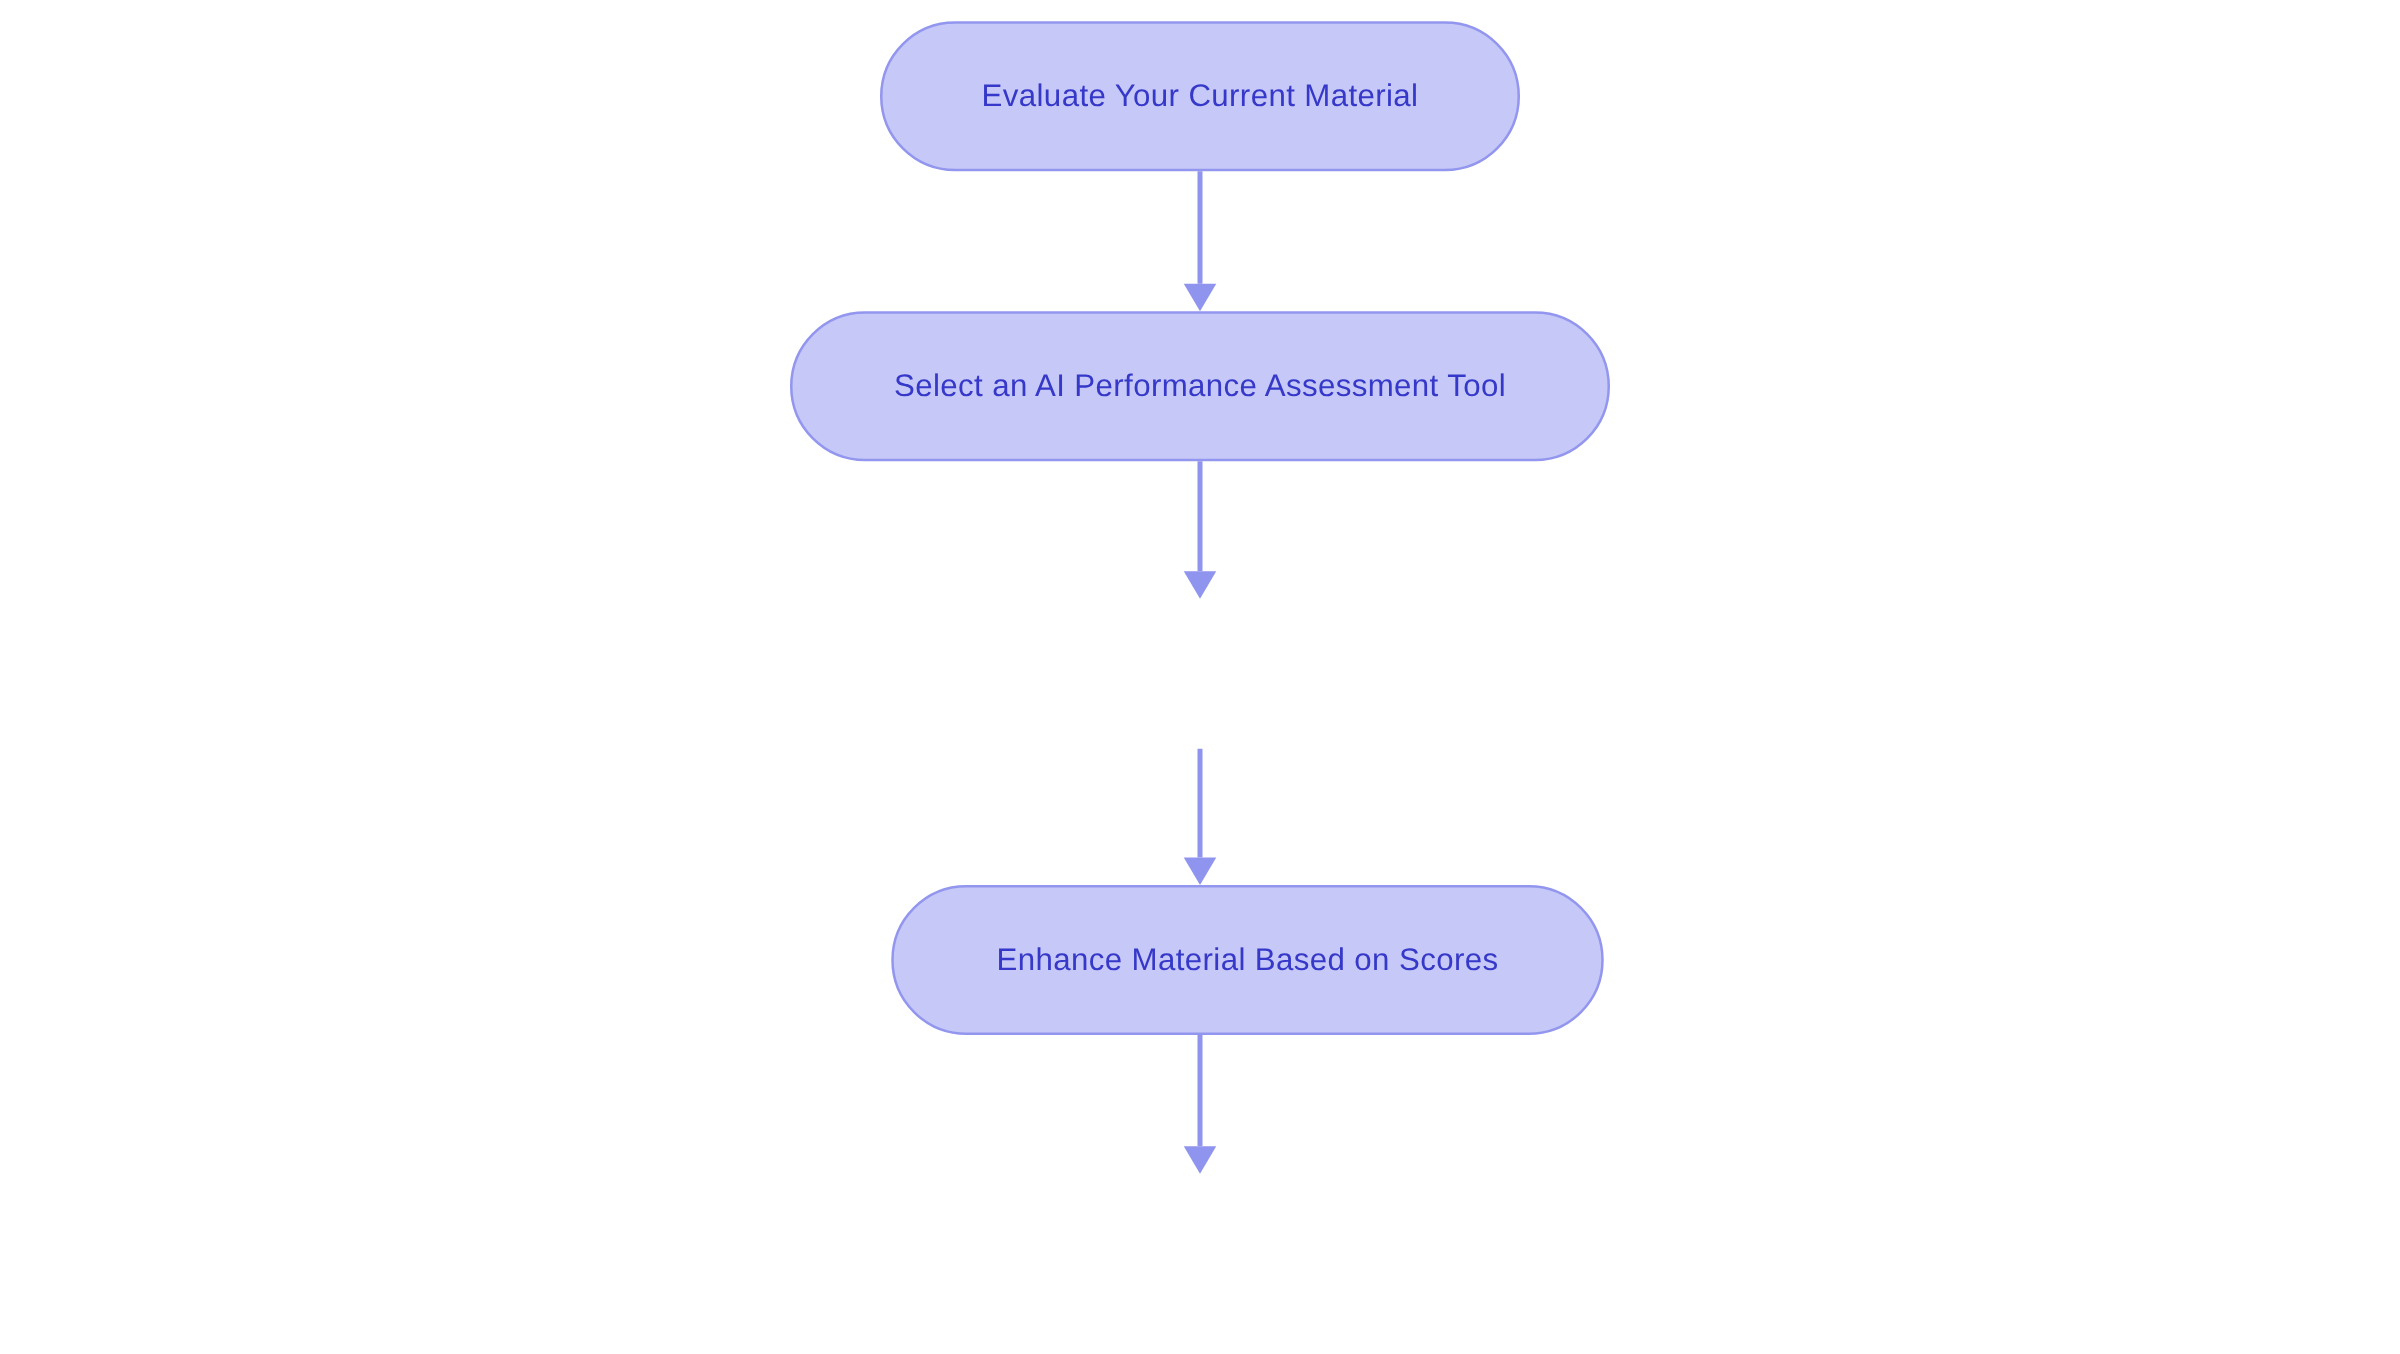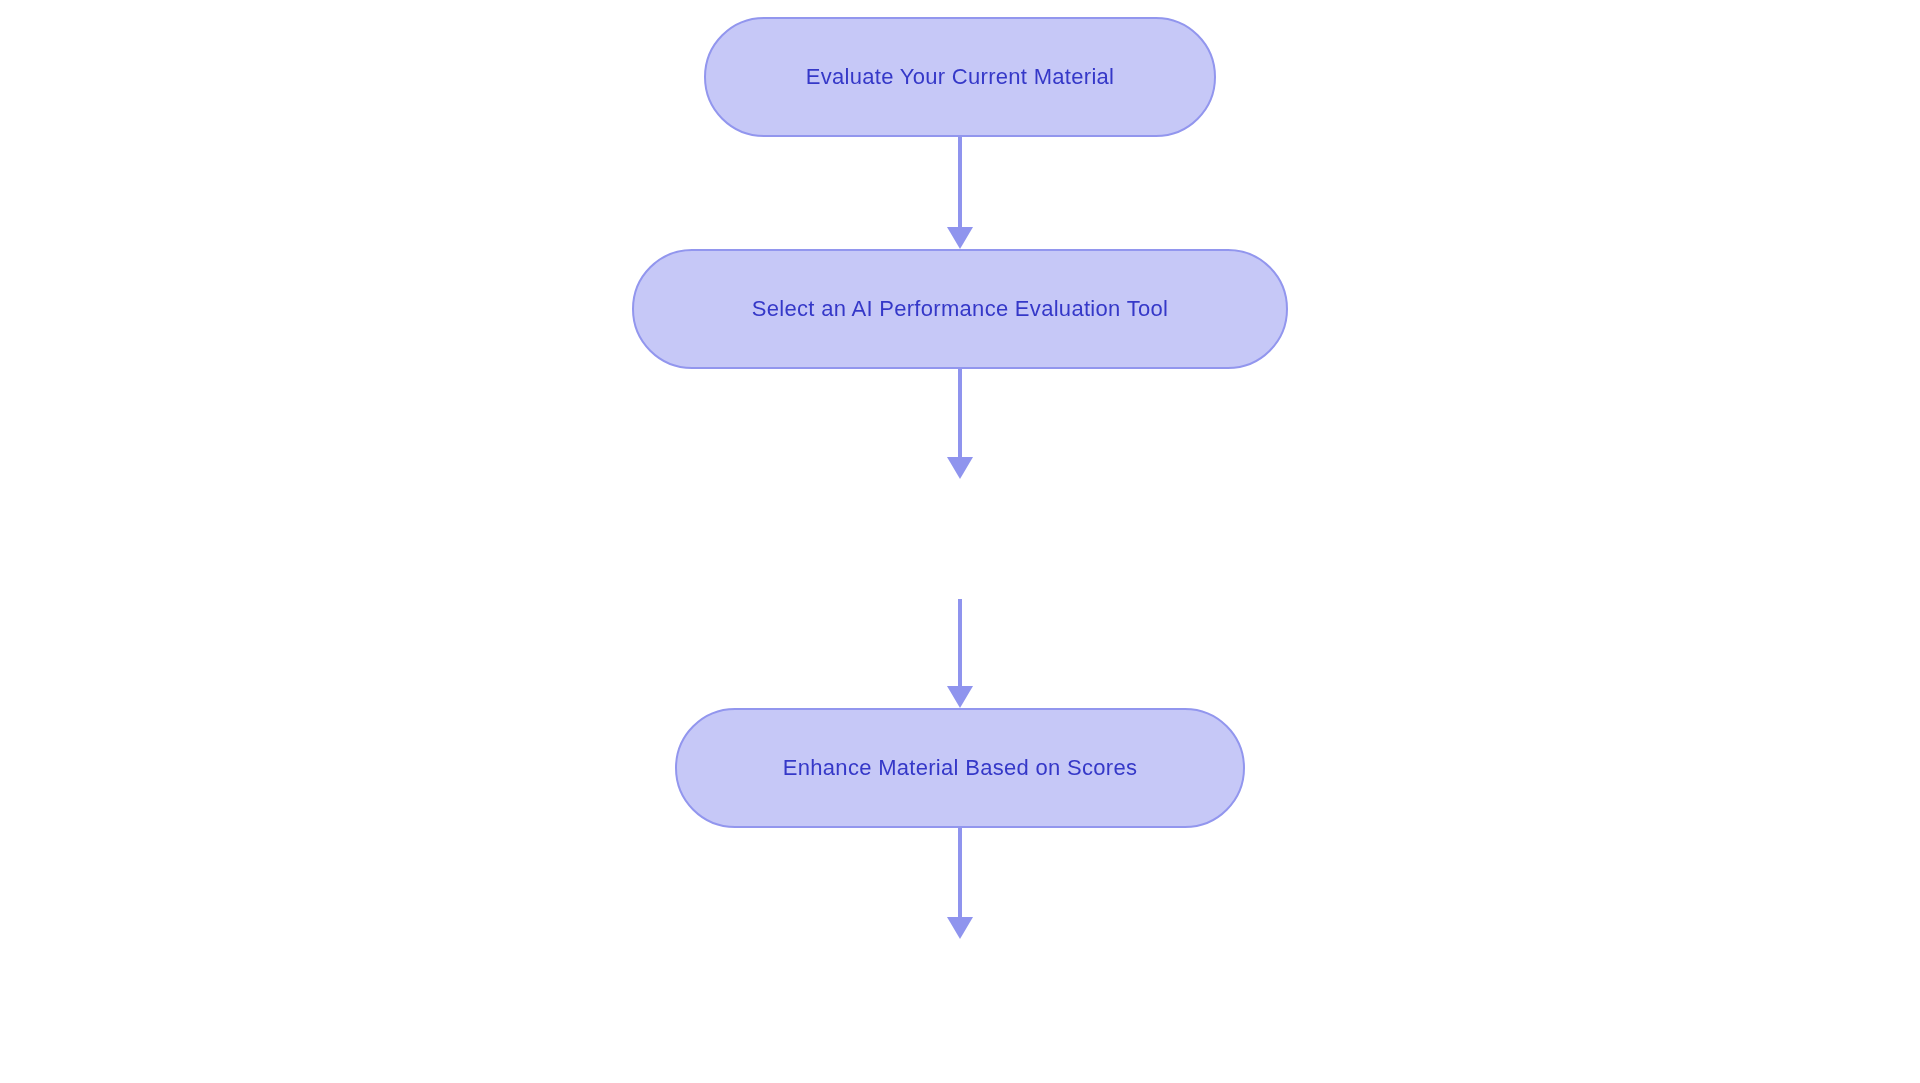--- a/index.html
+++ b/index.html
@@ -21,21 +21,21 @@
     box-sizing: border-box;
     border-radius: 60px;
     background: var(--node-fill, #c6c8f7);
     border: 2px solid var(--node-border, #9296ee);
     display: flex;
     align-items: center;
     justify-content: center;
   }
   .node-label {
     color: var(--node-text, #3538c8);
-    font-size: 22px;
+    font-size: 25px;
     line-height: 1;
     letter-spacing: 0.3px;
     white-space: nowrap;
   }
   .arrow {
     position: absolute;
     width: 26px;
     display: flex;
     flex-direction: column;
     align-items: center;
@@ -61,35 +61,35 @@
   <div class="node" style="left:704px; top:17px; width:512px;">
     <span class="node-label">Evaluate Your Current Material</span>
   </div>
 
   <div class="arrow" style="left:947px; top:137px; height:112px;">
     <div class="arrow-line"></div>
     <div class="arrow-head"></div>
   </div>
 
   <div class="node" style="left:632px; top:249px; width:656px;">
-    <span class="node-label">Select an AI Performance Evaluation Tool</span>
+    <span class="node-label">Select an AI Performance Assessment Tool</span>
   </div>
 
   <div class="arrow" style="left:947px; top:369px; height:110px;">
     <div class="arrow-line"></div>
     <div class="arrow-head"></div>
   </div>
 
 
   <div class="arrow" style="left:947px; top:599px; height:109px;">
     <div class="arrow-line"></div>
     <div class="arrow-head"></div>
   </div>
 
-  <div class="node" style="left:675px; top:708px; width:570px;">
+  <div class="node" style="left:713px; top:708px; width:570px;">
     <span class="node-label">Enhance Material Based on Scores</span>
   </div>
 
   <div class="arrow" style="left:947px; top:828px; height:111px;">
     <div class="arrow-line"></div>
     <div class="arrow-head"></div>
   </div>
 
 
 </div>

